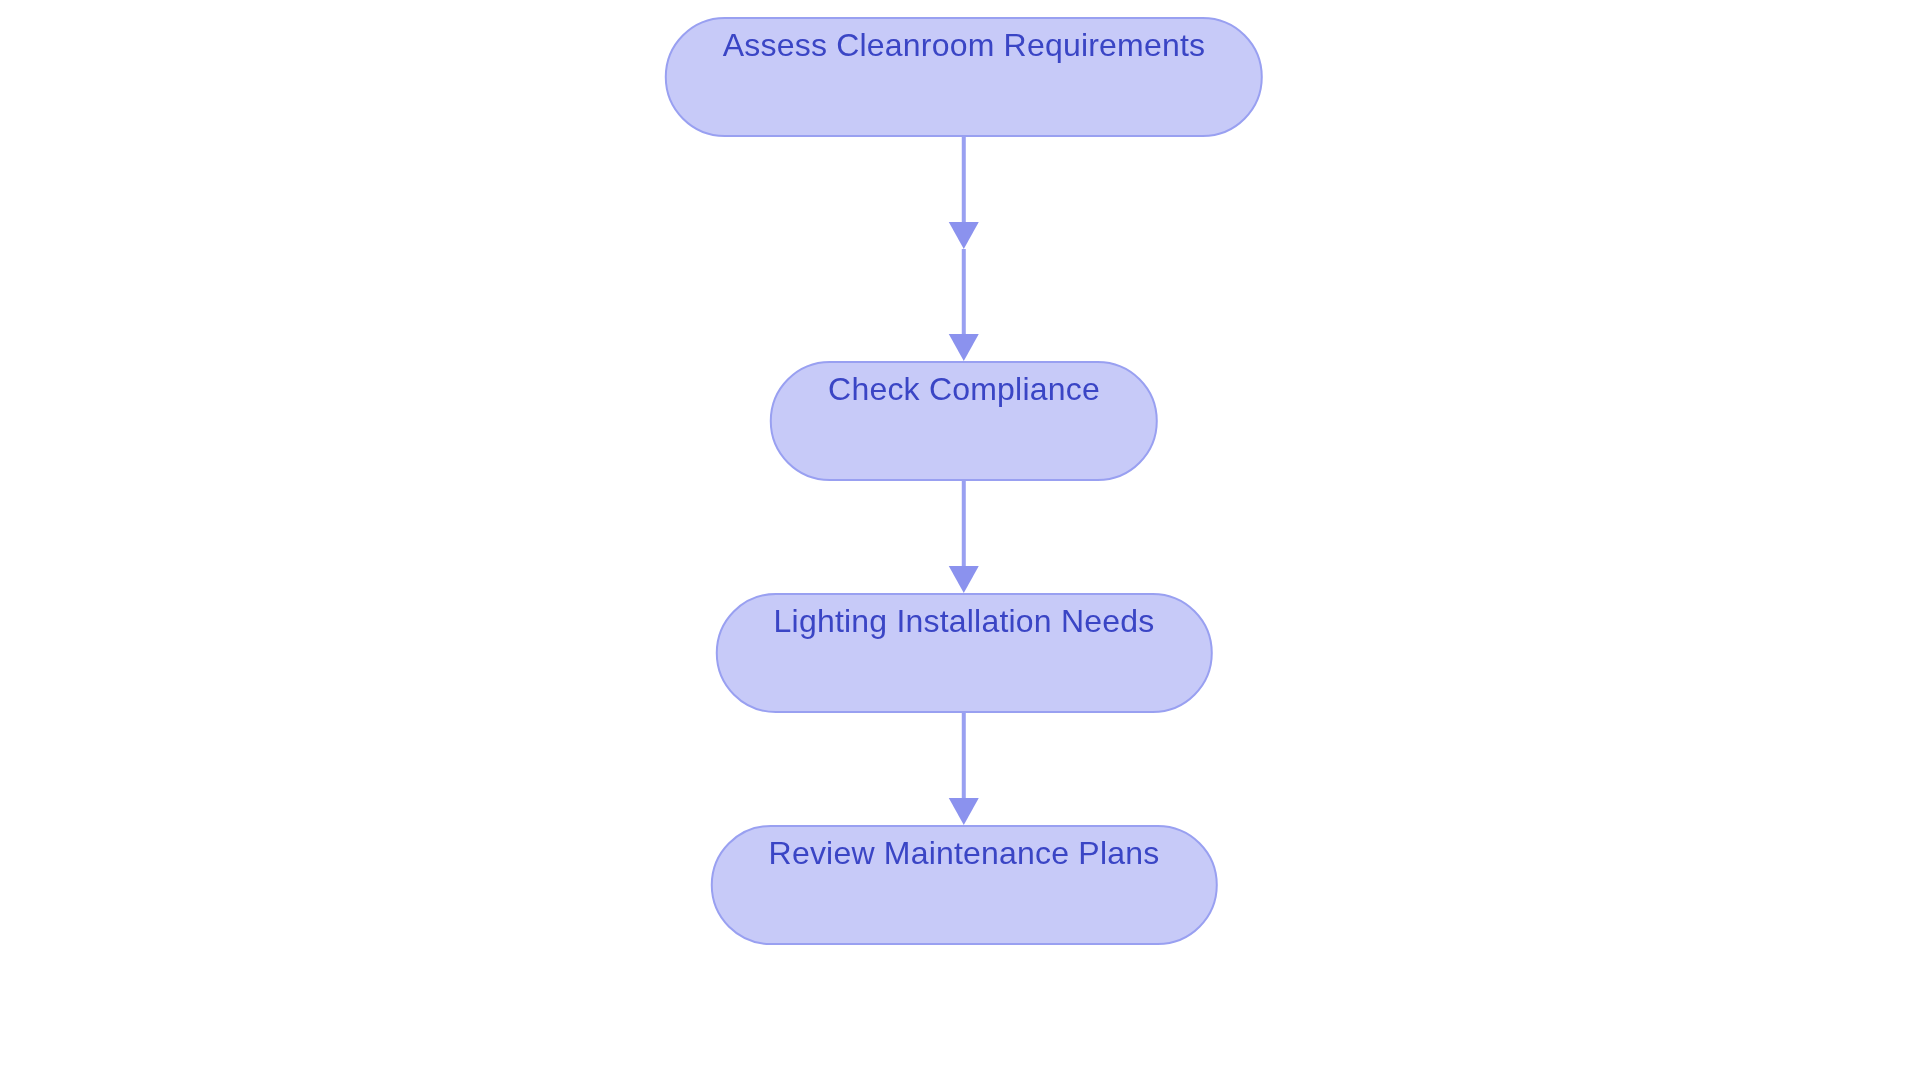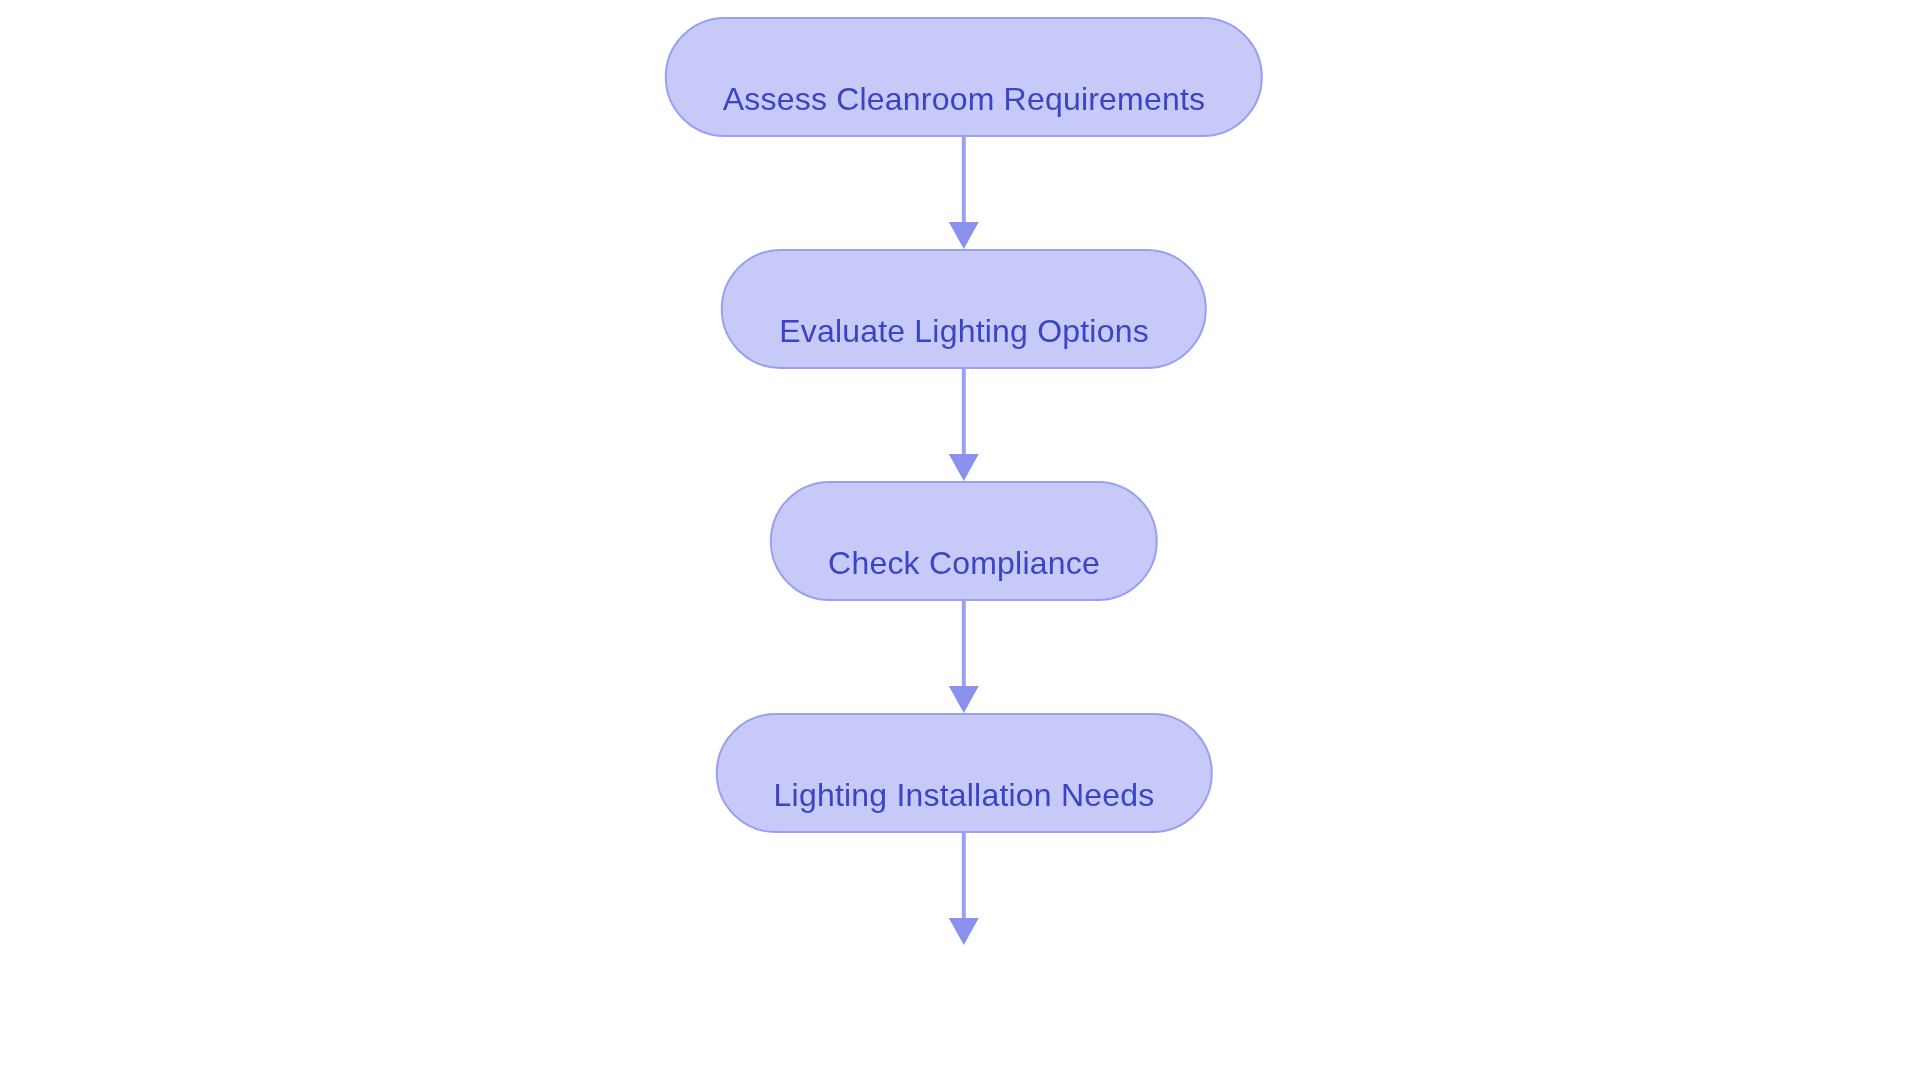--- a/index.html
+++ b/index.html
@@ -29,26 +29,26 @@
     top: 17px;
     left: 50%;
     transform: translateX(calc(-50% + 4px));
     display: flex;
     flex-direction: column;
     align-items: center;
   }
   .flow-node {
     height: 120px;
     min-width: 340px;
-    padding: 17px 56px;
+    padding: 8px 56px;
     background: var(--node-fill);
     border: 2px solid var(--node-border);
     border-radius: 60px;
     display: flex;
-    align-items: flex-end;
+    align-items: flex-start;
     justify-content: center;
     flex: 0 0 auto;
   }
   .flow-node .node-label {
     font-size: 32px;
     font-weight: 400;
     color: var(--node-text);
     white-space: nowrap;
     letter-spacing: 0.2px;
   }
@@ -81,23 +81,20 @@
 
     <div class="flow-node">
       <span class="node-label">Assess Cleanroom Requirements</span>
     </div>
 
     <div class="flow-arrow">
       <div class="arrow-shaft"></div>
       <div class="arrow-head"></div>
     </div>
 
-    <div class="flow-node">
-      <span class="node-label">Evaluate Lighting Options</span>
-    </div>
 
     <div class="flow-arrow">
       <div class="arrow-shaft"></div>
       <div class="arrow-head"></div>
     </div>
 
     <div class="flow-node">
       <span class="node-label">Check Compliance</span>
     </div>
 
@@ -108,15 +105,18 @@
 
     <div class="flow-node">
       <span class="node-label">Lighting Installation Needs</span>
     </div>
 
     <div class="flow-arrow">
       <div class="arrow-shaft"></div>
       <div class="arrow-head"></div>
     </div>
 
+    <div class="flow-node">
+      <span class="node-label">Review Maintenance Plans</span>
+    </div>
 
   </div>
 </div>
 
 </body></html>

